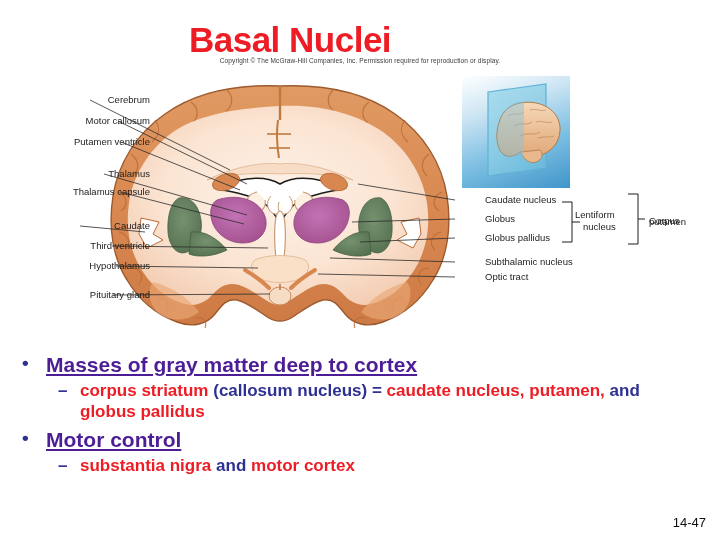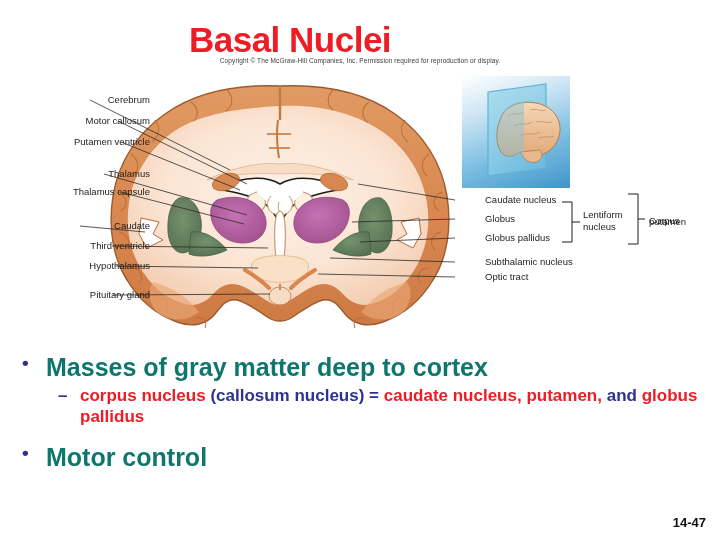--- a/index.html
+++ b/index.html
@@ -54,23 +54,24 @@
   .inset{
     position:absolute;left:462px;top:4px;width:108px;height:112px;
     background:linear-gradient(160deg,#ffffff 0%,#cfe6f4 28%,#7fc0e3 62%,#3f95c9 100%);
   }
 
   
   .content{position:absolute;left:0;top:352px;width:720px;}
   .b1{
     position:relative;
     margin:0 0 0 18px;
-    font-size:25px;font-weight:bold;color:#0f766e;
+    font-size:21px;font-weight:bold;color:#4c1d95;
     line-height:1.25;
     padding-left:28px;
+    text-decoration:underline;
   }
   .b1:before{
     content:"\2022";
     position:absolute;left:4px;top:-1px;
     font-size:19px;color:#2e3192;
   }
   .b2{
     position:relative;
     margin:3px 0 0 58px;
     font-size:17px;font-weight:bold;color:#ee1c25;
@@ -81,21 +82,21 @@
   .b2:before{
     content:"\2013";
     position:absolute;left:0;top:0;
     color:#2e3192;font-size:17px;font-weight:bold;
   }
   .nv{color:#2e3192;}
   .rd{color:#ee1c25;}
 
   .pagenum{
     position:absolute;right:14px;bottom:10px;
-    font-size:13px;font-weight:bold;color:#111;
+    font-size:13px;font-weight:normal;color:#111;
   }
 </style>
 </head>
 <body>
 
 <div id="slide">
 
   <div class="title">Basal Nuclei</div>
   <div class="copyright">Copyright © The McGraw-Hill Companies, Inc. Permission required for reproduction or display.</div>
 
@@ -309,41 +310,46 @@
       <div class="lbl lbl-l" style="top:217px">Pituitary gland</div>
     </div>
 
     <div class="labels-right">
       <div class="lbl lbl-r" style="top:123px">Caudate nucleus</div>
       <div class="lbl lbl-r" style="top:142px">Globus</div>
       <div class="lbl lbl-r" style="top:161px">Globus pallidus</div>
       <div class="lbl lbl-r" style="top:185px">Subthalamic nucleus</div>
       <div class="lbl lbl-r" style="top:200px">Optic tract</div>
 
-      <div class="lbl" style="left:128px;top:138px">Lentiform</div>
+      <div class="lbl" style="left:120px;top:138px">Lentiform</div>
       <div class="lbl" style="left:128px;top:150px">nucleus</div>
       <div class="lbl" style="left:194px;top:144px">Corpus</div>
       <div class="lbl" style="left:194px;top:145px">putamen</div>
     </div>
   </div>
 
   <div class="content">
 
     <div class="b1">
       <span>Masses of gray matter deep to cortex</span>
     </div>
 
     <div class="b2">
-      <span class="rd">corpus nucleus</span>
+      <span class="rd">corpus striatum</span>
       <span class="nv">(callosum nucleus) =</span>
       <span class="rd">caudate nucleus, putamen,</span>
       <span class="nv">and</span>
       <span class="rd">globus pallidus</span>
     </div>
 
-    <div class="b1" style="margin-top:14px">
+    <div class="b1" style="margin-top:4px">
       <span>Motor control</span>
     </div>
 
+    <div class="b2">
+      <span class="rd">substantia nigra</span>
+      <span class="nv">and</span>
+      <span class="rd">motor cortex</span>
+    </div>
   </div>
 
   <div class="pagenum">14-47</div>
 </div>
 
 </body></html>

